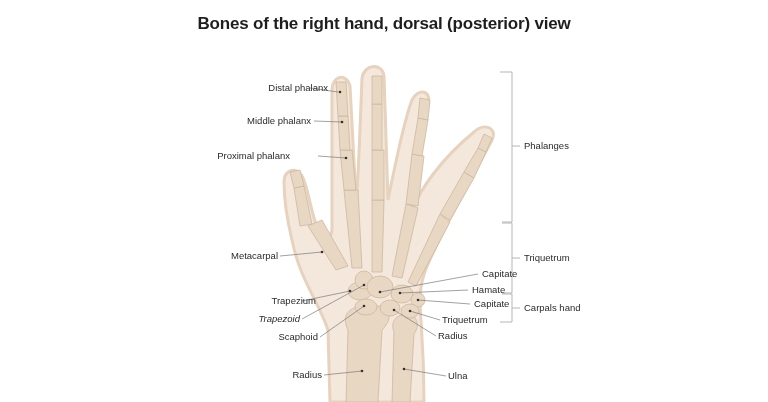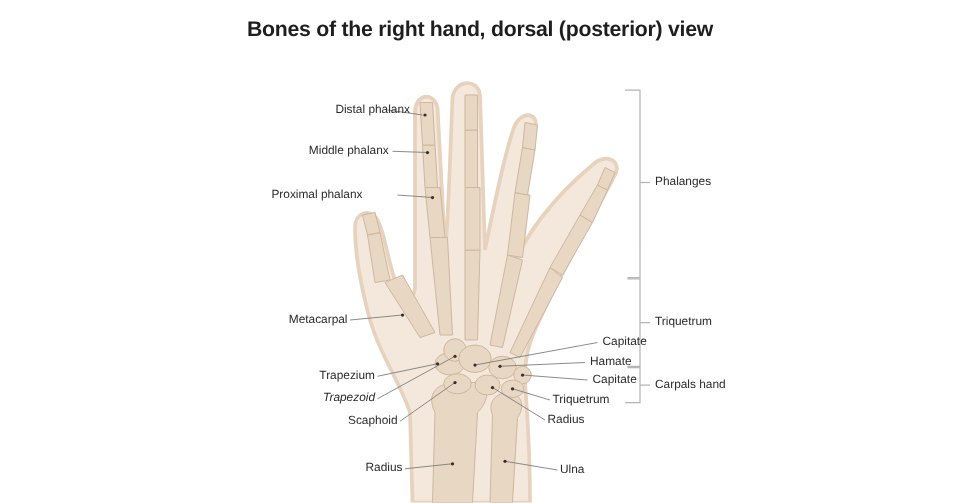--- a/index.html
+++ b/index.html
@@ -101,21 +101,21 @@
       <circle cx="410" cy="311" r="1.3"></circle>
     <circle cx="394" cy="310" r="1.3"></circle>
       <circle cx="404" cy="369" r="1.3"></circle>
   </g>
 </svg>
 
 <div class="lbl r" style="right:440px; top:82px;text-align:center;">Distal phalanx</div>
 <div class="lbl r" style="right:457px; top:115px;">Middle phalanx</div>
 <div class="lbl r" style="right:478px; top:150px;">Proximal phalanx</div>
 <div class="lbl r" style="right:490px; top:250px;">Metacarpal</div>
-<div class="lbl r" style="right:468px; top:295px;">Trapezium</div>
+<div class="lbl r" style="right:452px; top:295px;">Trapezium</div>
 <div class="lbl r" style="right:468px; top:313px;font-style:italic;">Trapezoid</div>
 <div class="lbl r" style="right:450px; top:331px;">Scaphoid</div>
 <div class="lbl r" style="right:446px; top:369px;">Radius</div>
 
 <div class="lbl" style="left:482px; top:268px;">Capitate</div>
 <div class="lbl" style="left:472px; top:284px;">Hamate</div>
 <div class="lbl" style="left:474px; top:298px;">Capitate</div>
 <div class="lbl" style="left:442px; top:314px;">Triquetrum</div>
 <div class="lbl" style="left:438px; top:330px;">Radius</div>
 <div class="lbl" style="left:448px; top:370px;">Ulna</div>

